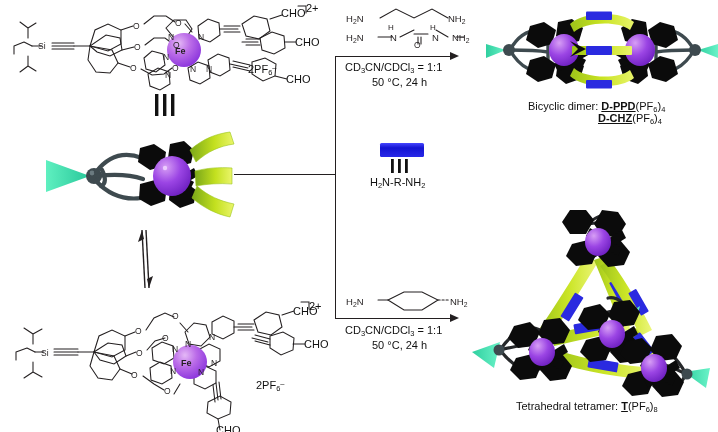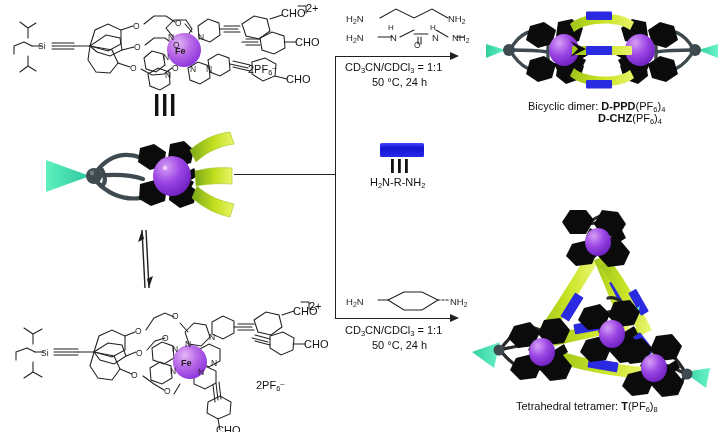--- a/index.html
+++ b/index.html
@@ -3,21 +3,21 @@
 <meta charset="utf-8">
 <style>
   html,body{margin:0;padding:0;background:#fff;}
   body{
     width:718px;height:432px;position:relative;overflow:hidden;
     font-family:"Liberation Sans", sans-serif;
     color:#111;
   }
   .abs{position:absolute;}
   .txt{font-size:11px;line-height:1.15;white-space:nowrap;}
-  .b{font-weight:bold;}
+  .b{font-weight:bold;text-decoration:underline;}
   sub{font-size:.68em;vertical-align:-0.28em;}
   sup{font-size:.68em;vertical-align:0.45em;}
 
   
   .hline{background:#231f20;height:1.3px;}
   .vline{background:#231f20;width:1.3px;}
   .arrowhead{
     width:0;height:0;border-top:4.5px solid transparent;
     border-bottom:4.5px solid transparent;border-left:9px solid #231f20;
   }

